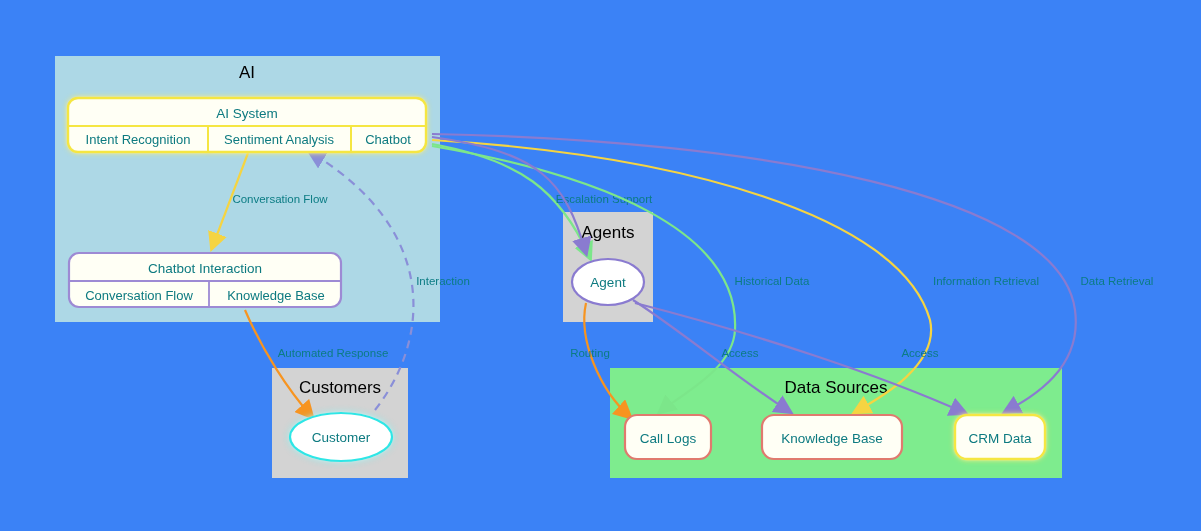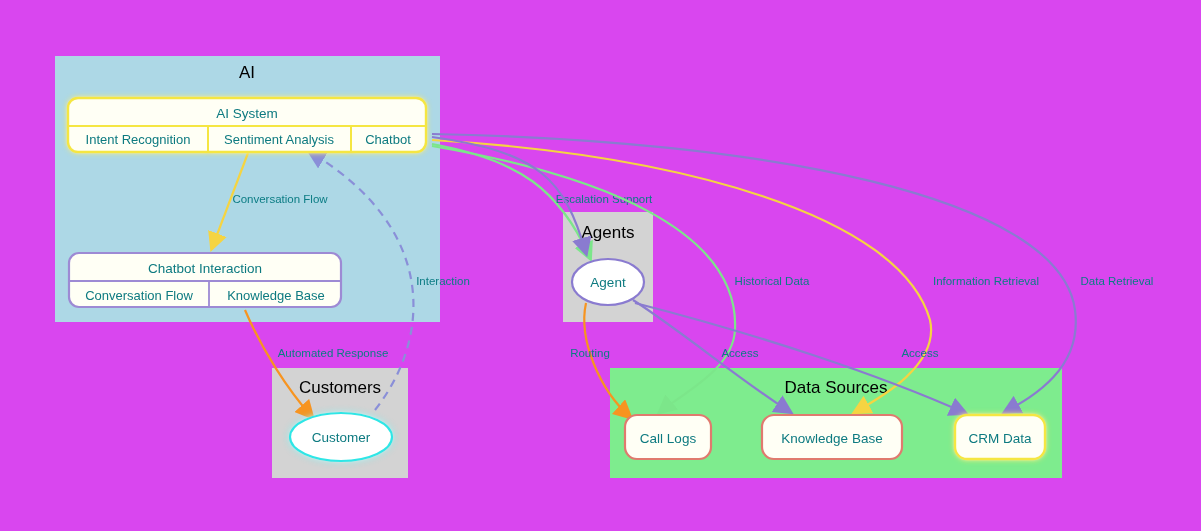--- a/index.html
+++ b/index.html
@@ -4,21 +4,21 @@
 <style>
   html, body {
     margin: 0;
     padding: 0;
     background: #000000;
   }
   #diagram-root {
     position: relative;
     width: 1201px;
     height: 531px;
-    background: #d946ef;
+    background: #3b82f6;
     font-family: "Liberation Sans", sans-serif;
     overflow: hidden;
   }
   svg.layer {
     position: absolute;
     top: 0;
     left: 0;
     width: 1201px;
     height: 531px;
   }

